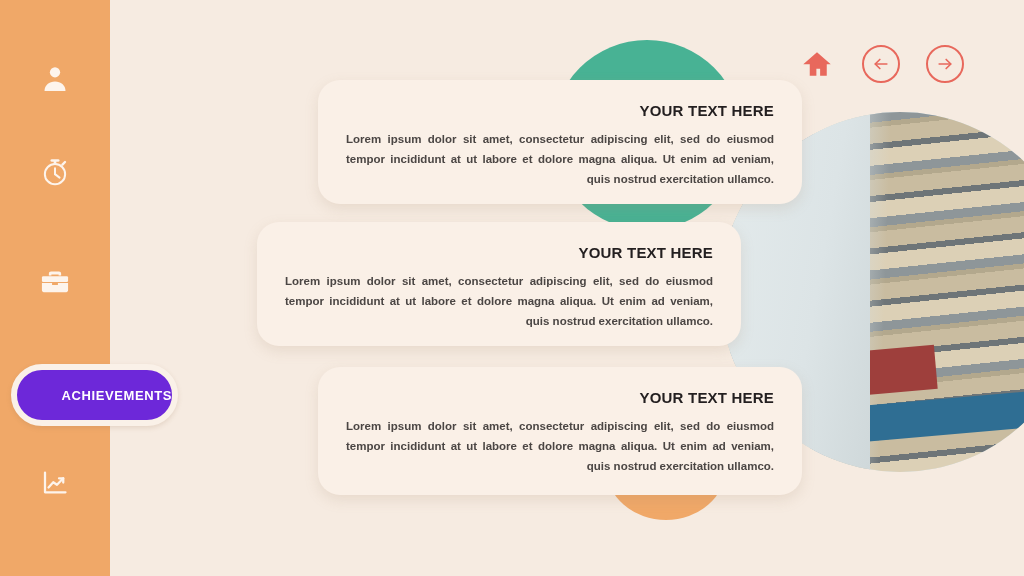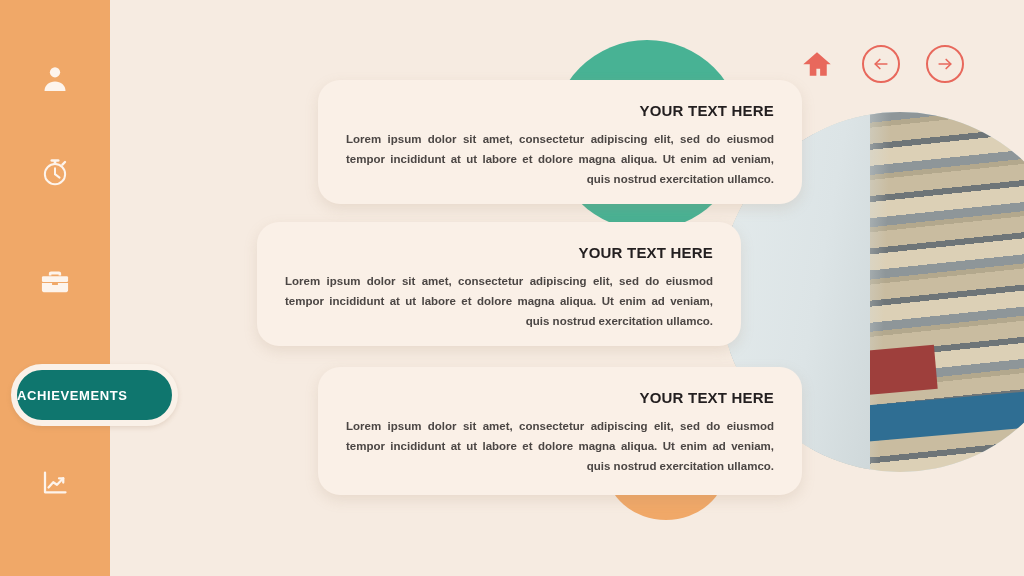--- a/index.html
+++ b/index.html
@@ -32,23 +32,23 @@
   #icon-timer   { top:156px; }
   #icon-case    { top:266px; }
   #icon-graph   { top:468px; }
 
   
   #achievements {
     position:absolute;
     left:11px; top:364px;
     width:167px; height:62px;
     border-radius:40px;
-    background:#0f766e;
+    background:#6d28d9;
     border:6px solid #FAF1E8;
-    display:flex; align-items:center; justify-content:flex-start;
+    display:flex; align-items:center; justify-content:flex-end;
     z-index:8;
     box-shadow:0 2px 5px rgba(150,110,80,.18);
   }
   #achievements-label {
     color:#FFFFFF;
     font-size:13px;
     font-weight:bold;
     letter-spacing:.6px;
     white-space:nowrap;
   }

